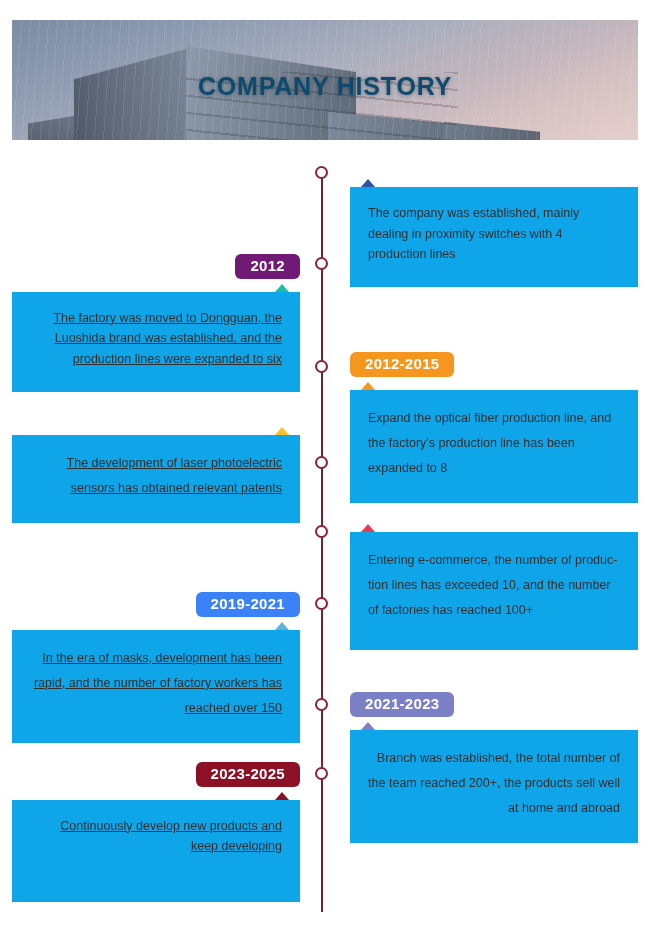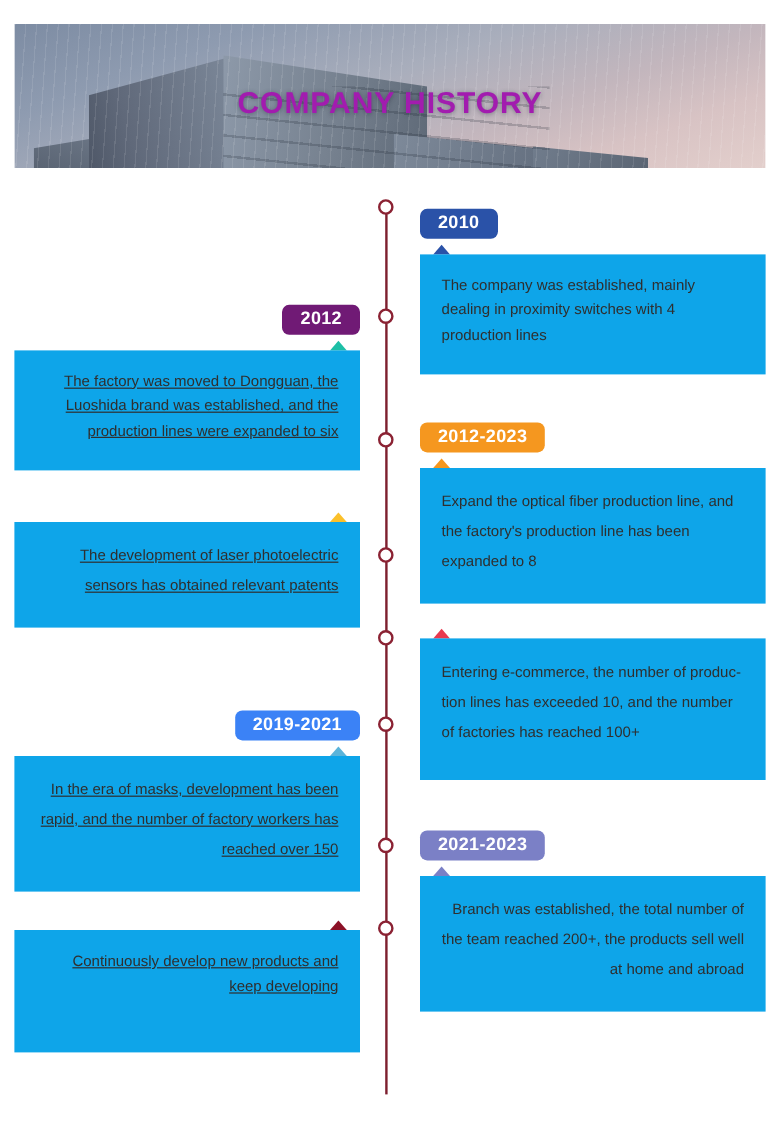--- a/index.html
+++ b/index.html
@@ -93,21 +93,21 @@
         rgba(0,0,0,0) 2px,
         rgba(0,0,0,0) 17px);
     pointer-events: none;
   }
   #banner-title {
     position: absolute;
     left: 0;
     right: 0;
     top: 52px;
     text-align: center;
-    color: #a21caf;
+    color: #0c4a6e;
     font-size: 25px;
     font-weight: bold;
     letter-spacing: 0.8px;
     text-shadow: 0 1px 4px rgba(30,40,55,0.45);
   }
 
   
   #timeline-spine {
     position: absolute;
     left: 321px;
@@ -192,31 +192,30 @@
     <div class="node-dot" style="top: 257px;"></div>
     <div class="node-dot" style="top: 360px;"></div>
     <div class="node-dot" style="top: 456px;"></div>
     <div class="node-dot" style="top: 525px;"></div>
     <div class="node-dot" style="top: 597px;"></div>
     <div class="node-dot" style="top: 698px;"></div>
     <div class="node-dot" style="top: 767px;"></div>
   </div>
 <div id="entry-layer">
     <div class="entry right" style="top: 174px;">
-      <div class="badge-row"><span class="badge" style="background: rgb(42, 82, 168);">2010</span></div>
       <div class="arrow" style="border-bottom-color: rgb(42, 82, 168);"></div>
       <div class="card tight" style="min-height: 85px;">The company was established, mainly dealing in proximity switches with 4 production lines</div>
     </div>
     <div class="entry left" style="top: 254px;">
       <div class="badge-row"><span class="badge" style="background: #701a75;">2012</span></div>
       <div class="arrow" style="border-bottom-color: rgb(29, 191, 166);"></div>
       <div class="card tight" style="min-height: 100px;">The factory was moved to Dongguan, the Luoshida brand was established, and the production lines were expanded to six</div>
     </div>
     <div class="entry right" style="top: 352px;">
-      <div class="badge-row"><span class="badge" style="background: rgb(245, 151, 31);">2012-2023</span></div>
+      <div class="badge-row"><span class="badge" style="background: rgb(245, 151, 31);">2012-2015</span></div>
       <div class="arrow" style="border-bottom-color: rgb(245, 151, 31);"></div>
       <div class="card" style="min-height: 104px;">Expand the optical fiber production line, and the factory's production line has been expanded to 8</div>
     </div>
     <div class="entry left" style="top: 422px;">
       <div class="arrow" style="border-bottom-color: rgb(251, 192, 42);"></div>
       <div class="card" style="min-height: 88px;">The development of laser photoelectric sensors has obtained relevant patents</div>
     </div>
     <div class="entry right" style="top: 519px;">
       <div class="arrow" style="border-bottom-color: rgb(233, 58, 79);"></div>
       <div class="card" style="min-height: 118px;">Entering e-commerce, the number of produc­tion lines has exceeded 10, and the number of factories has reached 100+</div>
@@ -225,16 +224,17 @@
       <div class="badge-row"><span class="badge" style="background: #3b82f6;">2019-2021</span></div>
       <div class="arrow" style="border-bottom-color: rgb(91, 180, 218);"></div>
       <div class="card" style="min-height: 100px;">In the era of masks, development has been rapid, and the number of factory workers has reached over 150</div>
     </div>
     <div class="entry right" style="top: 692px;">
       <div class="badge-row"><span class="badge" style="background: rgb(123, 128, 198);">2021-2023</span></div>
       <div class="arrow" style="border-bottom-color: rgb(123, 128, 198);"></div>
       <div class="card" style="min-height: 104px; text-align: right;">Branch was established, the total number of the team reached 200+, the products sell well at home and abroad</div>
     </div>
     <div class="entry left" style="top: 762px;">
+      <div class="badge-row"><span class="badge" style="background: rgb(140, 17, 39);">2023-2025</span></div>
       <div class="arrow" style="border-bottom-color: rgb(140, 17, 39);"></div>
       <div class="card tight" style="min-height: 102px;">Continuously develop new products and keep developing</div>
     </div>
   </div>
 
 </body></html>

